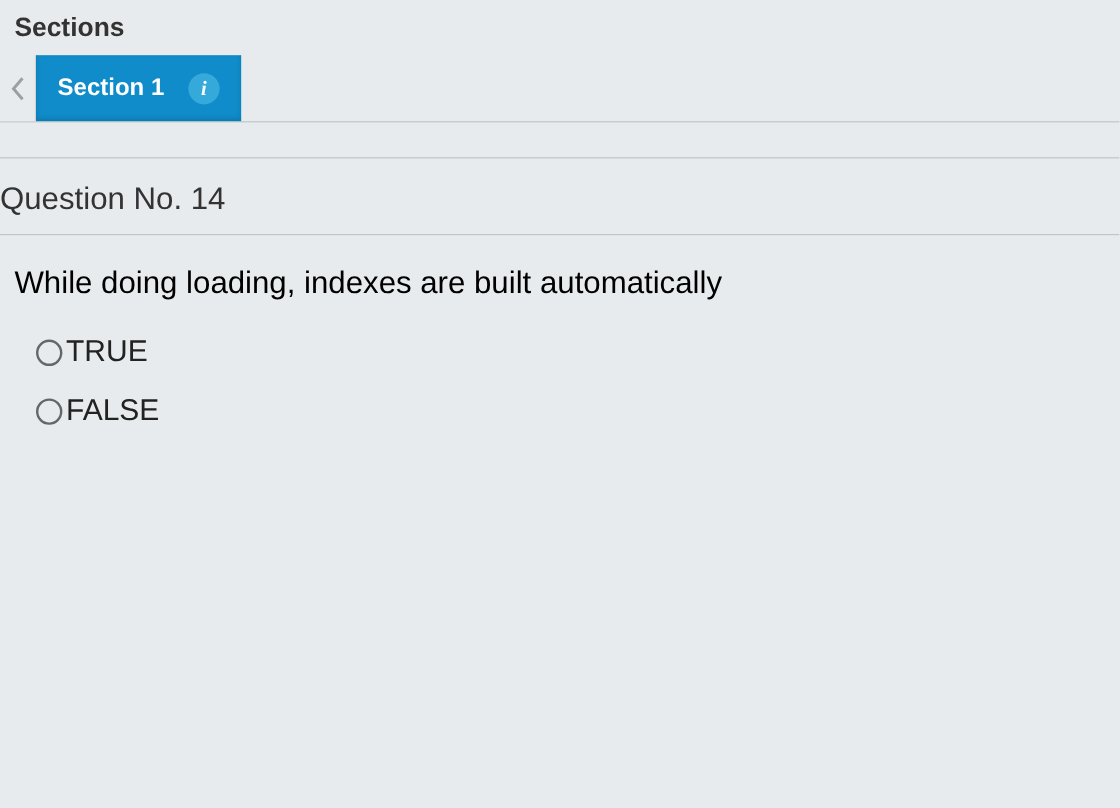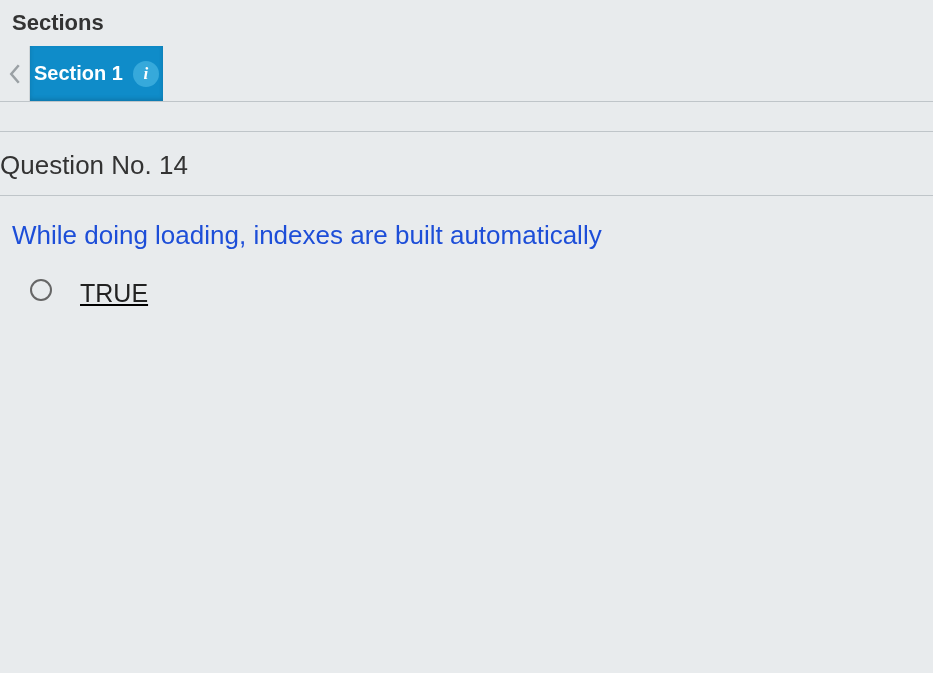--- a/index.html
+++ b/index.html
@@ -38,24 +38,24 @@
     }
     .nav-arrow svg {
       width: 14px;
       height: 20px;
     }
     .tab-active {
       background: #0f8cc9;
       color: #fff;
       display: flex;
       align-items: center;
-      padding: 0 4px;
+      padding: 0 18px;
       font-weight: 600;
       font-size: 20px;
-      gap: 10px;
+      gap: 20px;
       cursor: pointer;
       box-shadow: inset 0 -2px 4px rgba(0,0,0,0.15);
     }
     .info-icon {
       width: 26px;
       height: 26px;
       border-radius: 50%;
       background: #36a9db;
       display: flex;
       align-items: center;
@@ -76,31 +76,30 @@
       color: #333;
       border-bottom: 1px solid #bfc5c9;
       margin-left: -8px;
       padding-left: 8px;
     }
     .question-body {
       padding: 24px 12px;
     }
     .question-text {
       font-size: 26px;
-      color: #1d4ed8;
+      color: #000000;
       margin-bottom: 28px;
     }
     .option {
       display: flex;
-      align-items: flex-start;
-      gap: 28px;
+      align-items: center;
+      gap: 3px;
       margin-bottom: 20px;
       cursor: pointer;
       padding-left: 18px;
-      text-decoration: underline;
     }
     .radio-circle {
       width: 22px;
       height: 22px;
       border: 2px solid #666;
       border-radius: 50%;
       flex-shrink: 0;
     }
     .option-label {
       font-size: 25px;
@@ -129,13 +128,17 @@
 <div class="question-header">Question No. 14</div>
 
 <div class="question-body">
   <div class="question-text">While doing loading, indexes are built automatically</div>
 
   <div class="option">
     <span class="radio-circle"></span>
     <span class="option-label">TRUE</span>
   </div>
 
+  <div class="option">
+    <span class="radio-circle"></span>
+    <span class="option-label">FALSE</span>
+  </div>
 </div>
 
 </body></html>

